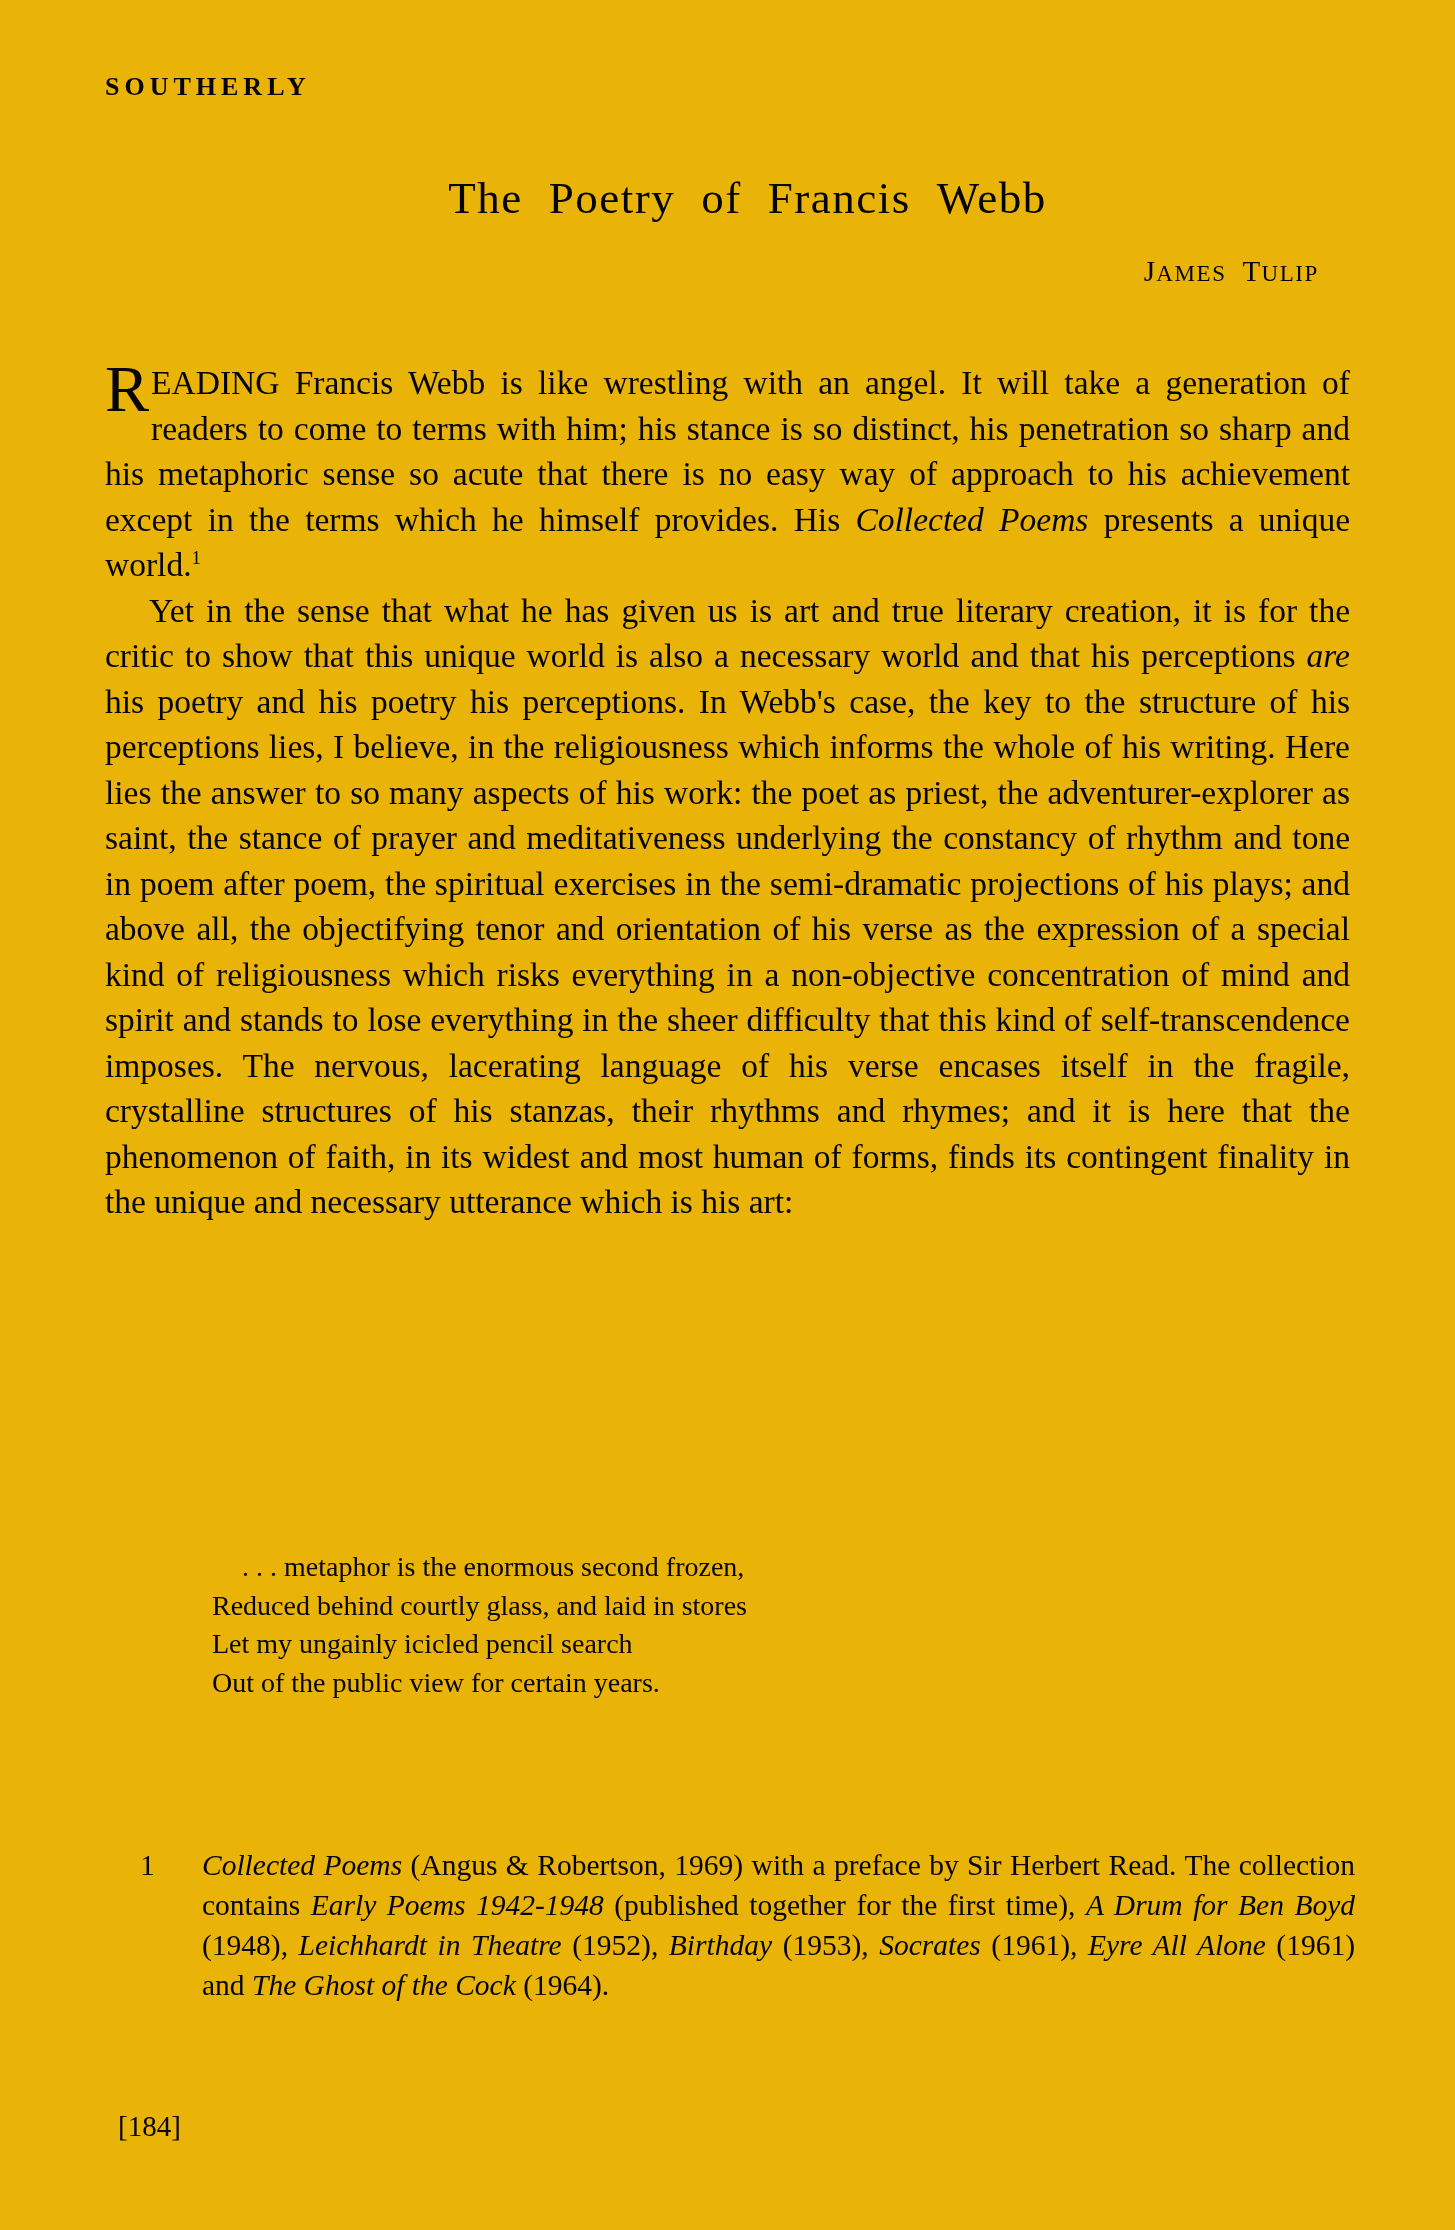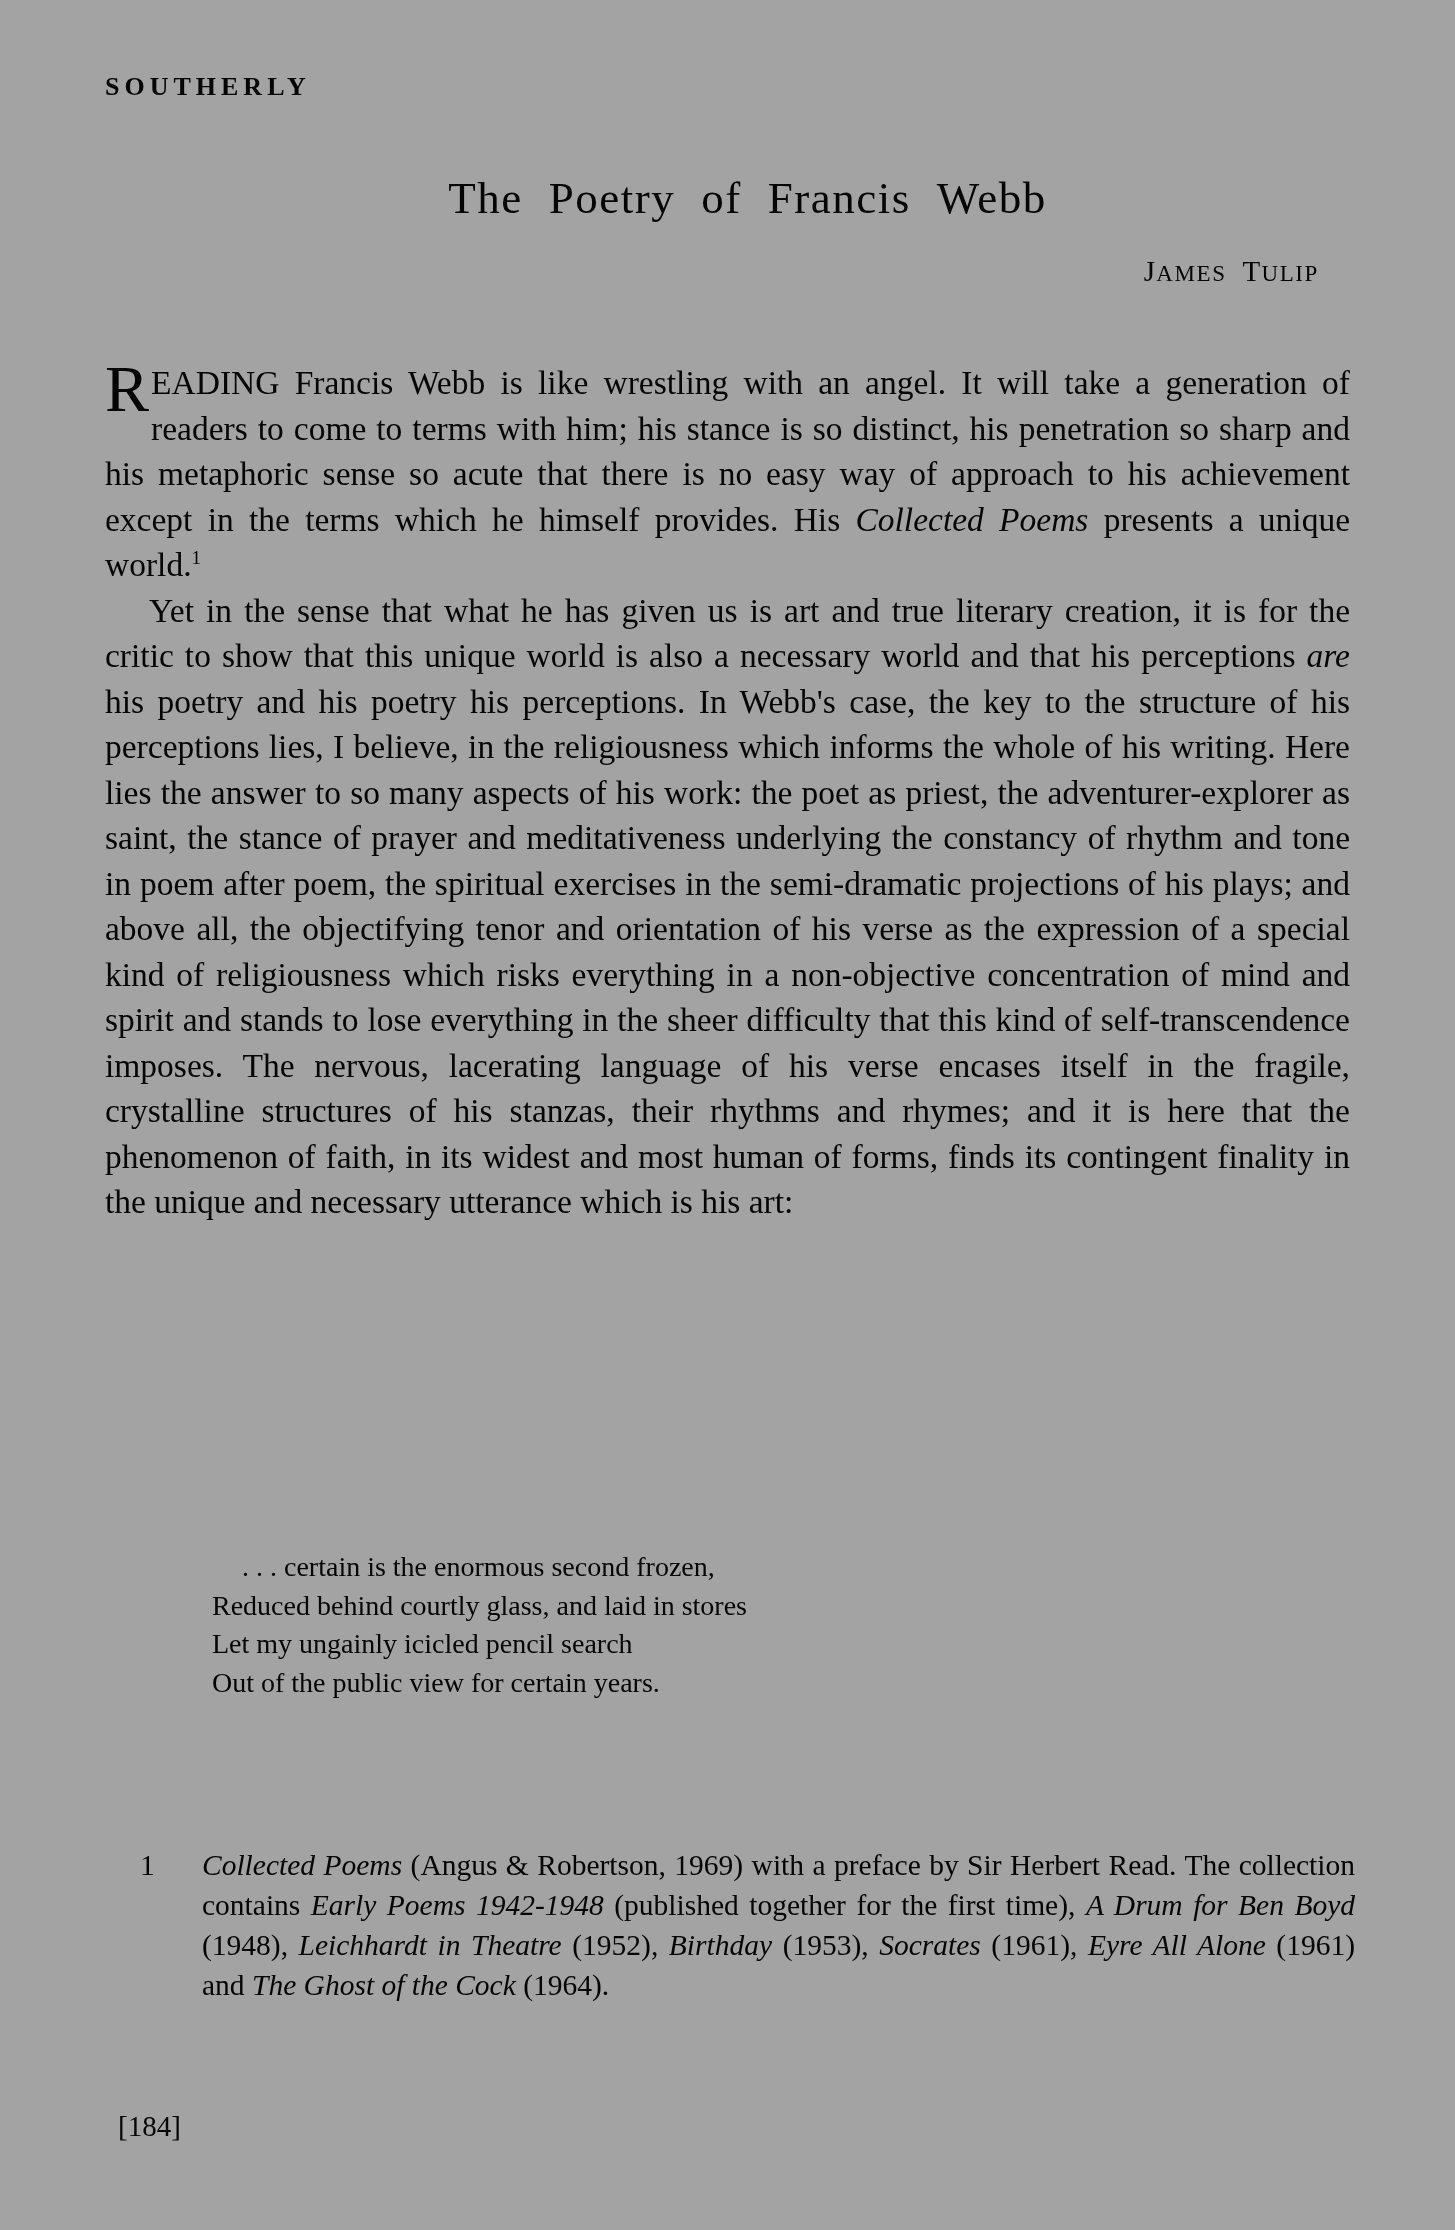--- a/index.html
+++ b/index.html
@@ -6,21 +6,21 @@
     margin: 0;
     padding: 0;
     background: #ffffff;
   }
 
   .page {
     position: relative;
     width: 1455px;
     height: 2230px;
     margin: 0 auto;
-    background: #a3a3a3;
+    background: #eab308;
     color: #050505;
     font-family: "Liberation Serif", "DejaVu Serif", serif;
     overflow: hidden;
   }
 
   
   .running-head {
     position: absolute;
     left: 105px;
     top: 72px;
@@ -159,21 +159,21 @@
       <span class="dropcap">R</span><span>EADING Francis Webb is like wrestling with an angel. It will take a generation of readers to come to terms with him; his stance is so distinct, his penetration so sharp and his metaphoric sense so acute that there is no easy way of approach to his achievement except in the terms which he himself provides. His </span><i>Collected Poems</i><span> presents a unique world.</span><sup class="fnref">1</sup>
     </p>
 
     <p class="para">
       <span>Yet in the sense that what he has given us is art and true literary creation, it is for the critic to show that this unique world is also a necessary world and that his perceptions </span><i>are</i><span> his poetry and his poetry his perceptions. In Webb's case, the key to the structure of his perceptions lies, I believe, in the religiousness which informs the whole of his writing. Here lies the answer to so many aspects of his work: the poet as priest, the adventurer-explorer as saint, the stance of prayer and meditativeness underlying the constancy of rhythm and tone in poem after poem, the spiritual exercises in the semi-dramatic projections of his plays; and above all, the objectifying tenor and orientation of his verse as the expression of a special kind of religiousness which risks everything in a non-objective concentration of mind and spirit and stands to lose everything in the sheer difficulty that this kind of self-transcendence imposes. The nervous, lacerating language of his verse encases itself in the fragile, crystalline structures of his stanzas, their rhythms and rhymes; and it is here that the phenomenon of faith, in its widest and most human of forms, finds its contingent finality in the unique and necessary utterance which is his art:</span>
     </p>
 
   </div>
 
   <div class="verse">
-    <div class="verse-line first">. . . certain is the enormous second frozen,</div>
+    <div class="verse-line first">. . . metaphor is the enormous second frozen,</div>
     <div class="verse-line">Reduced behind courtly glass, and laid in stores</div>
     <div class="verse-line">Let my ungainly icicled pencil search</div>
     <div class="verse-line">Out of the public view for certain years.</div>
   </div>
 
 
   <div class="footnote">
     <span class="footnote-num">1</span>
     <div class="footnote-body"><i>Collected Poems</i><span> (Angus &amp; Robertson, 1969) with a preface by Sir Herbert Read. The collection contains </span><i>Early Poems 1942-1948</i><span> (published together for the first time), </span><i>A Drum for Ben Boyd</i><span> (1948), </span><i>Leichhardt in Theatre</i><span> (1952), </span><i>Birthday</i><span> (1953), </span><i>Socrates</i><span> (1961), </span><i>Eyre All Alone</i><span> (1961) and </span><i>The Ghost of the Cock</i><span> (1964).</span></div>
   </div>

